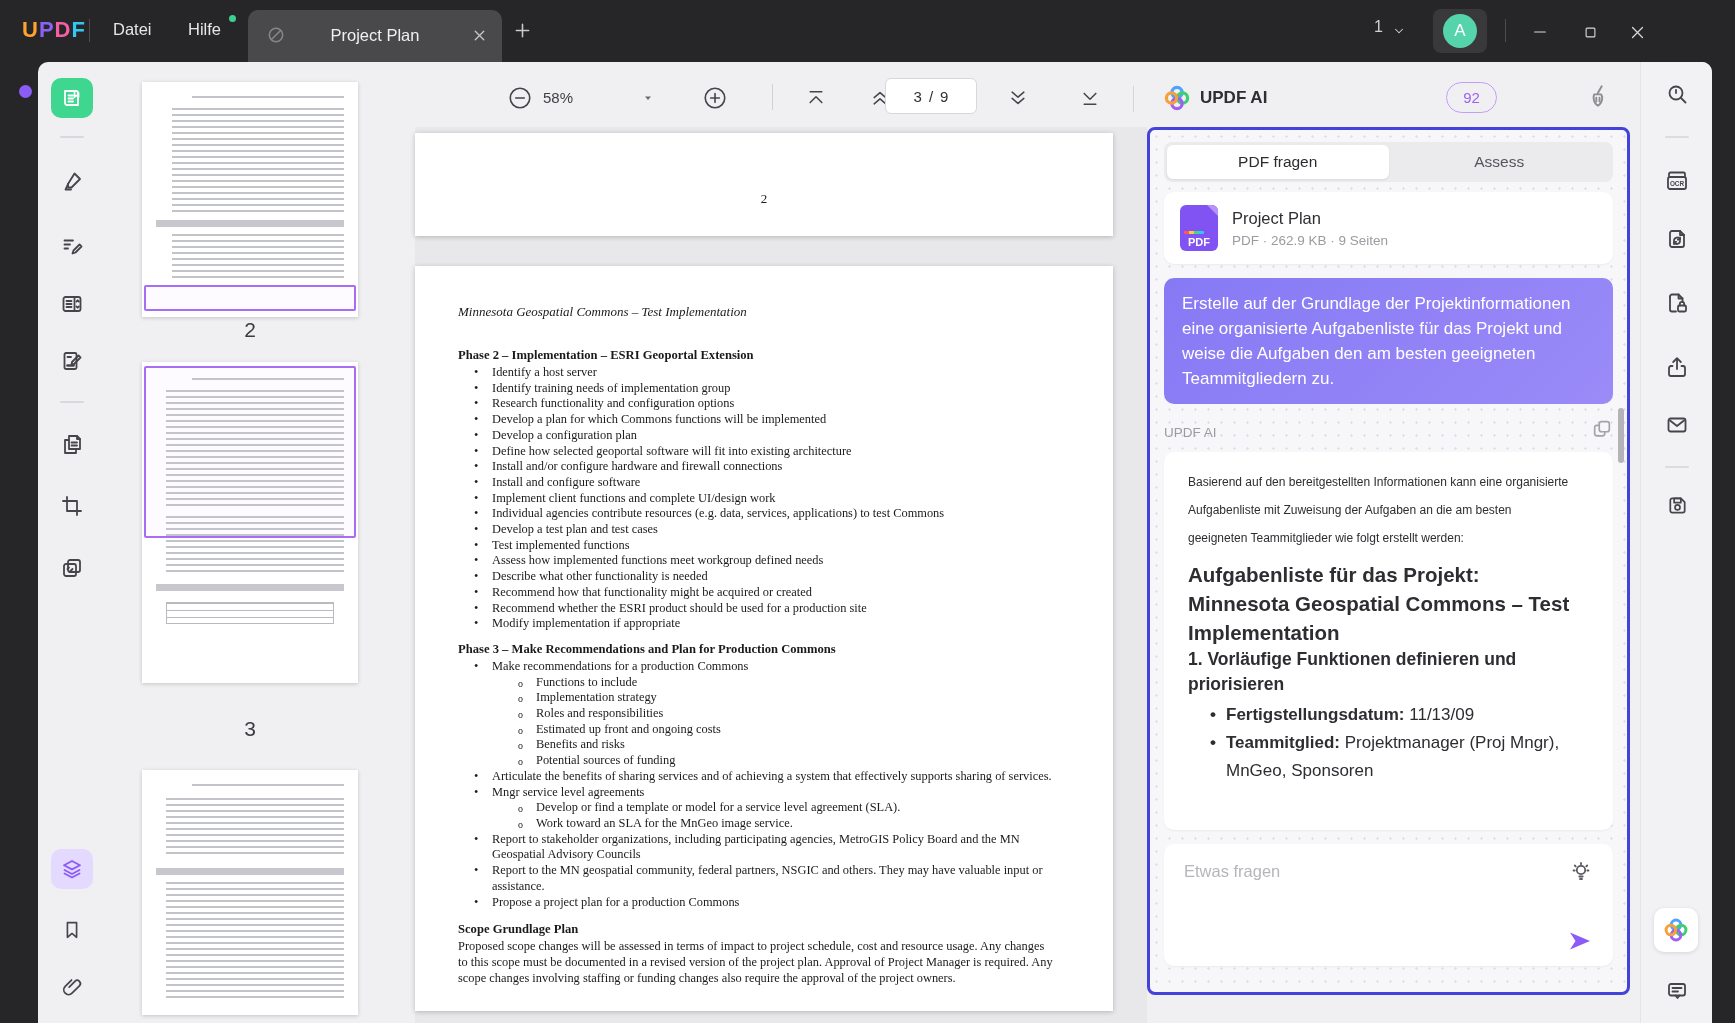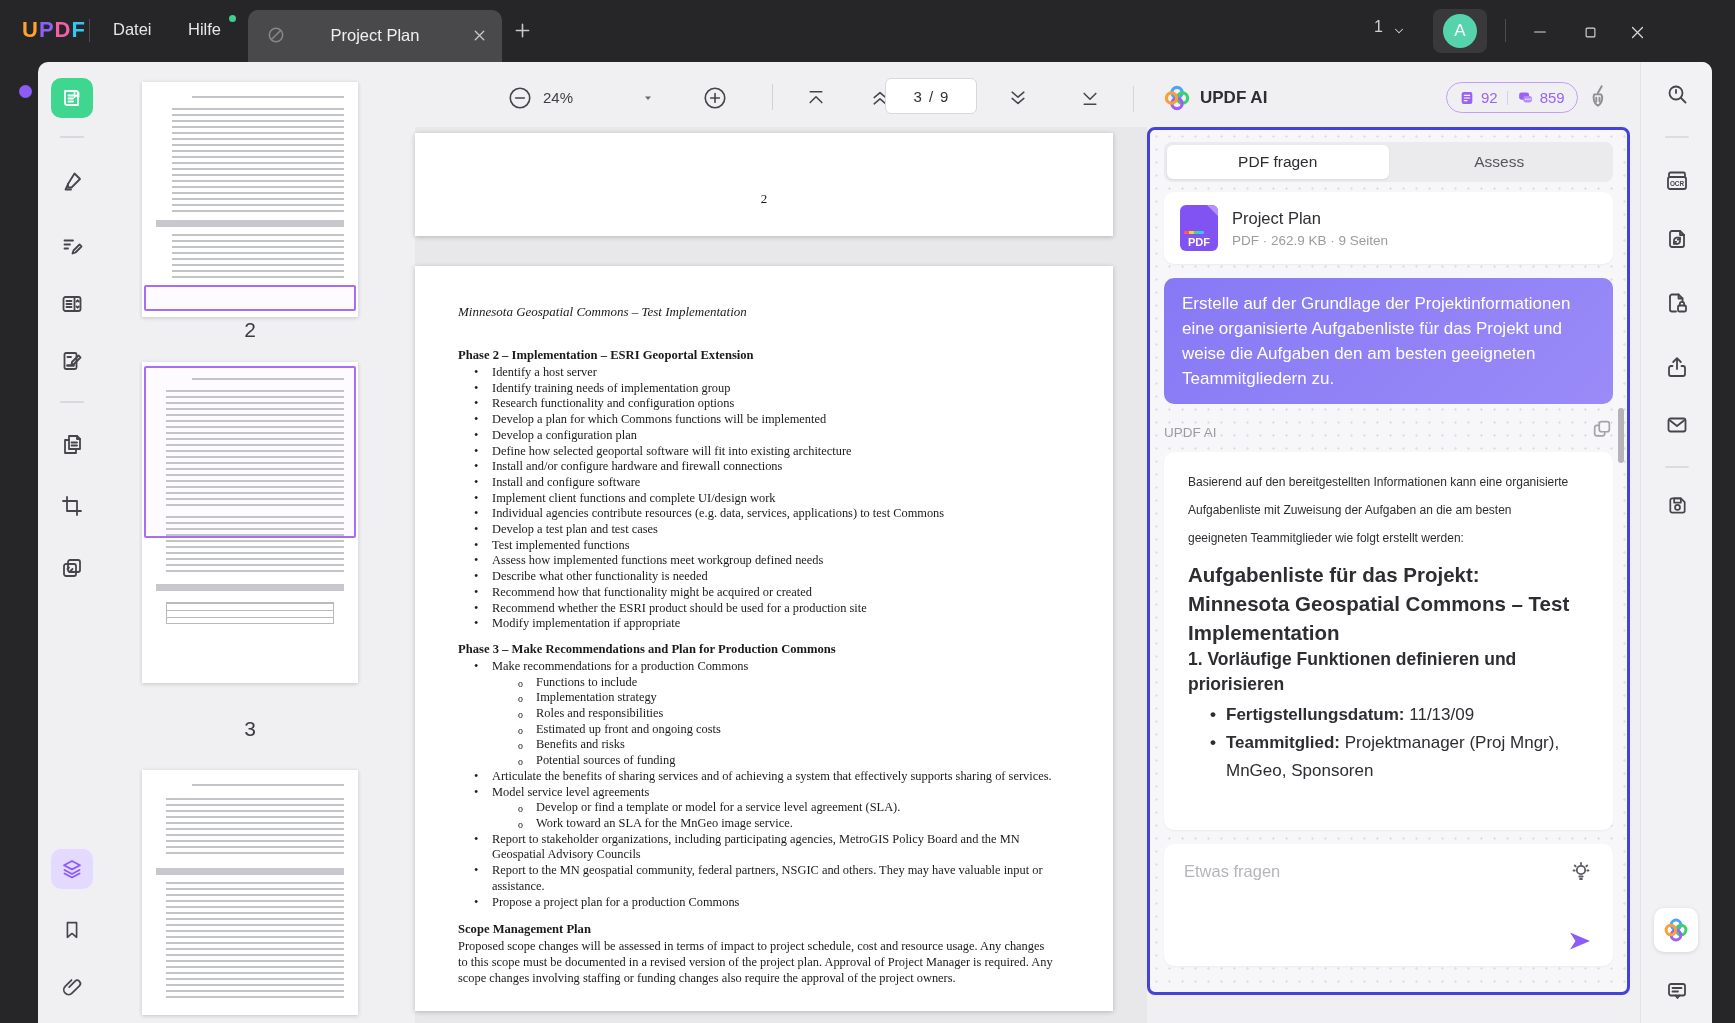--- a/index.html
+++ b/index.html
@@ -66,21 +66,21 @@
 
   
   .pdf-toolbar { position:absolute; left:377px; top:0; width:732px; height:65px; }
   .tbtn { position:absolute; top:22px; width:30px; height:28px; display:flex; align-items:center; justify-content:center; }
   .zoom-pct { position:absolute; left:128px; top:27px; font-size:15px; color:#3f3f44; }
   .vline { position:absolute; top:22px; width:1px; height:26px; background:#d2d2d6; }
   .pagebox { position:absolute; left:470px; top:16px; width:92px; height:36px; background:#fff; border:1px solid #d8d8db; border-radius:6px; display:flex; align-items:center; justify-content:center; gap:7px; font-size:15px; color:#2f2f33; }
 
   
   .ai-title { position:absolute; left:1162px; top:26px; font-size:17px; font-weight:bold; color:#2e2e33; }
-  .credits { position:absolute; left:1408px; top:20px; height:31px; border:1.5px solid #c59ef8; border-radius:16px; display:flex; align-items:center; padding:0 12px; gap:6px; color:#9b63f3; font-size:15px; }
+  .credits { position:absolute; left:1408px; top:20px; height:31px; border:1.5px solid #c59ef8; border-radius:16px; display:flex; align-items:center; padding:0 12px; gap:6px; color:#9b63f3; font-size:15px;flex-direction:column; }
   .credits .csep { width:1px; height:14px; background:#ddc9f9; margin:0 3px; }
   .broom-btn { position:absolute; left:1548px; top:21px; }
   .hdr-sep { position:absolute; left:1095px; top:24px; width:1px; height:26px; background:#d5d5d9; }
 
   
   .ai-panel { position:absolute; left:1109px; top:65px; width:483px; height:868px; border:3px solid #4342da; border-radius:8px; background:#f7f7f9 radial-gradient(circle,#e0e0e6 1px,transparent 1.3px); background-size:13px 13px; padding:12px 14px; overflow:hidden; }
   .ai-tabs { height:40px; background:#ebebee; border-radius:8px; display:flex; padding:3px; }
   .ai-tab { flex:1; display:flex; align-items:center; justify-content:center; font-size:15.5px; color:#55555c; border-radius:6px; }
   .ai-tab.active { background:#fff; color:#2c2c31; box-shadow:0 1px 2px rgba(0,0,0,.08); }
   .file-card { margin-top:10px; height:72px; background:#fff; border-radius:10px; display:flex; align-items:center; padding:0 16px; gap:14px; box-shadow:0 1px 2px rgba(0,0,0,.05); }
@@ -276,21 +276,21 @@
     </div>
   </div>
 
   <div class="pdf-toolbar">
     <div class="tbtn" style="left:90px">
       <svg width="26" height="26" viewBox="0 0 24 24" class="ico" style="stroke-width:1.5">
           <circle cx="12" cy="12" r="9"></circle>
           <path d="M8 12 H16"></path>
         </svg>
     </div>
-    <div class="zoom-pct">24%</div>
+    <div class="zoom-pct">58%</div>
     <div class="tbtn" style="left:218px">
       <svg width="12" height="12" viewBox="0 0 24 24">
           <path d="M6 9 L12 16 L18 9 Z" fill="#6a6a70"></path>
         </svg>
     </div>
     <div class="tbtn" style="left:285px">
       <svg width="26" height="26" viewBox="0 0 24 24" class="ico" style="stroke-width:1.5">
           <circle cx="12" cy="12" r="9"></circle>
           <path d="M8 12 H16 M12 8 V16"></path>
         </svg>
@@ -359,28 +359,28 @@
       <ul class="doclist">
 
       <li><span>Make recommendations for a production Commons</span></li>
           <li class="l2"><span>Functions to include</span></li>
           <li class="l2"><span>Implementation strategy</span></li>
           <li class="l2"><span>Roles and responsibilities</span></li>
           <li class="l2"><span>Estimated up front and ongoing costs</span></li>
           <li class="l2"><span>Benefits and risks</span></li>
           <li class="l2"><span>Potential sources of funding</span></li>
           <li><span>Articulate the benefits of sharing services and of achieving a system that effectively supports sharing of services.</span></li>
-          <li><span>Model service level agreements</span></li>
+          <li><span>Mngr service level agreements</span></li>
           <li class="l2"><span>Develop or find a template or model for a service level agreement (SLA).</span></li>
           <li class="l2"><span>Work toward an SLA for the MnGeo image service.</span></li>
           <li><span>Report to stakeholder organizations, including participating agencies, MetroGIS Policy Board and the MN Geospatial Advisory Councils</span></li>
           <li><span>Report to the MN geospatial community, federal partners, NSGIC and others. They may have valuable input or assistance.</span></li>
           <li><span>Propose a project plan for a production Commons</span></li>
         </ul>
-      <div class="doc-h" style="margin-top:12px">Scope Management Plan</div>
+      <div class="doc-h" style="margin-top:12px">Scope Grundlage Plan</div>
       <div class="scope-p">Proposed scope changes will be assessed in terms of impact to project schedule, cost and resource usage.  Any changes to this scope must be documented in a revised version of the project plan.  Approval of Project Manager is required. Any scope changes involving staffing or funding changes also require the approval of the project owners.</div>
     </div>
   </div>
 
   <span style="position:absolute; left:1124px; top:21px;">
     <svg width="30" height="30" viewBox="0 0 24 24" fill="none" stroke-width="2.6">
       <circle cx="12" cy="7.6" r="4.1" stroke="#4da3ff"></circle>
         <circle cx="16.4" cy="12" r="4.1" stroke="#3fcf6e"></circle>
       <circle cx="12" cy="16.4" r="4.1" stroke="#a05ef2"></circle>
         <circle cx="7.6" cy="12" r="4.1" stroke="#f6a13c"></circle>

